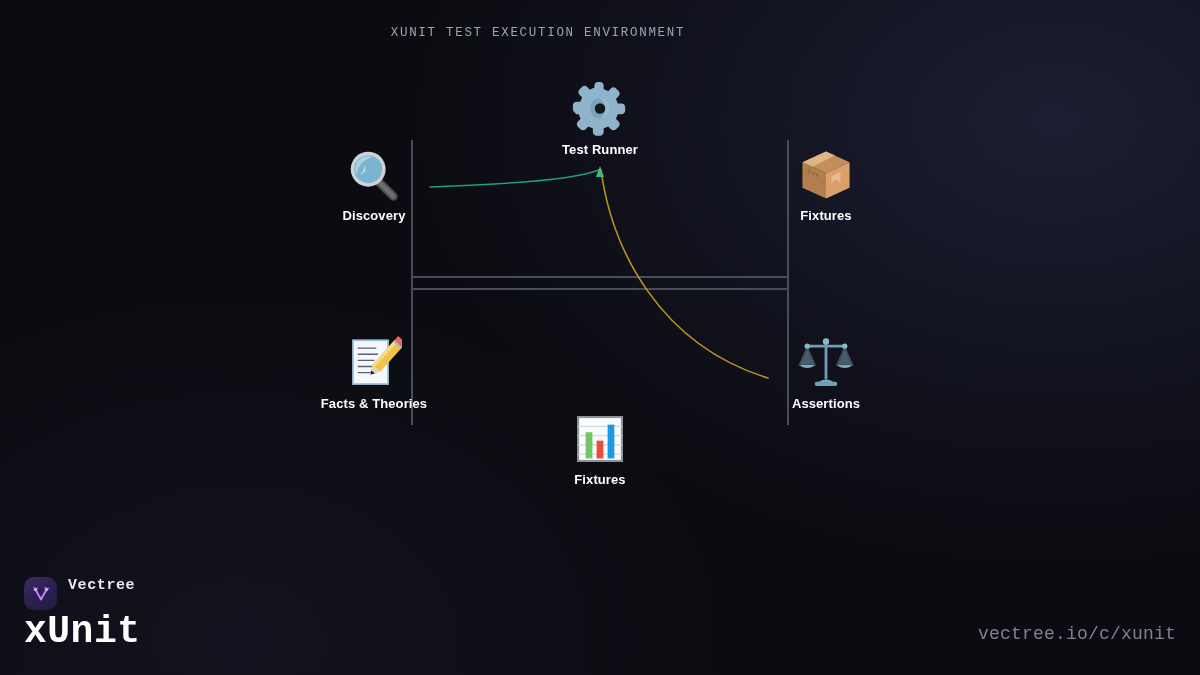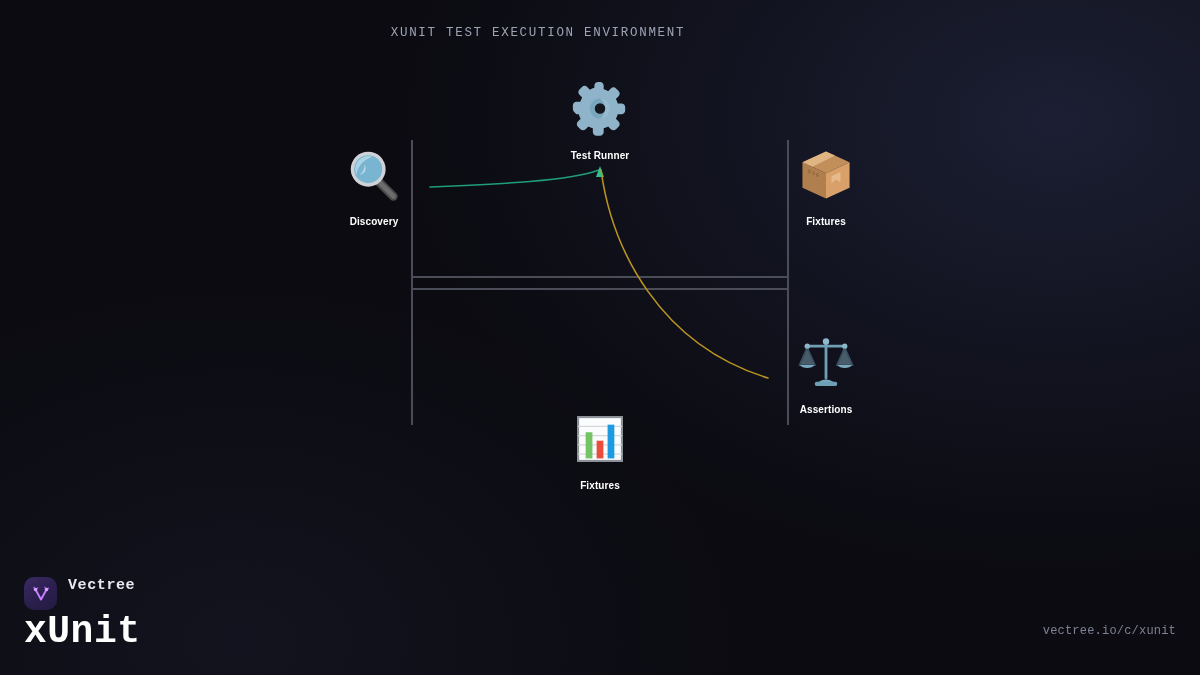--- a/index.html
+++ b/index.html
@@ -58,22 +58,21 @@
     margin-left: -85px;
     text-align: center;
   }
   .node-icon {
     height: 66px;
     display: flex;
     align-items: center;
     justify-content: center;
   }
   .node-label {
-    margin-top: 8px;
-    font-size: 10px;
+    font-size: 13px;
     font-weight: bold;
     color: #ffffff;
     letter-spacing: 0.1px;
     white-space: nowrap;
   }
 
   
   #brand-row {
     position: absolute;
     left: 24px;
@@ -105,21 +104,21 @@
     font-size: 38px;
     font-weight: bold;
     color: #ffffff;
     letter-spacing: 0.5px;
   }
   #footer-url {
     position: absolute;
     right: 24px;
     top: 624px;
     font-family: "Liberation Mono", monospace;
-    font-size: 12px;
+    font-size: 18px;
     color: #7e8292;
     letter-spacing: 0.2px;
     text-align: center;
   }
 </style>
 </head>
 <body>
 
 <div id="canvas">
 
@@ -169,20 +168,43 @@
         <path fill="#b07f4d" d="M6 18 L32 30 L32 58 L6 46 Z"></path>
         <path fill="#d9a06a" d="M58 18 L32 30 L32 58 L58 46 Z"></path>
         <path fill="#e8c193" d="M32 6 L42 10.6 L17 23 L6 18 Z" opacity="0.75"></path>
         <path fill="#e8c193" d="M38 33.5 L48 28.8 L48 40 L43 37 L38 41 Z" opacity="0.8"></path>
         <path fill="#8a6138" d="M12 26 h3 v4 h-3 z M17 28.5 h2.5 v3.5 h-2.5 z M21 30 h3 v4 h-3 z" opacity="0.55"></path>
       </svg>
     </div>
     <div class="node-label">Fixtures</div>
   </div>
 
+  <div class="node" style="left:374px; top:330px;">
+    <div class="node-icon">
+      <svg width="56" height="56" viewBox="0 0 64 64">
+        <rect x="8" y="6" width="40" height="50" fill="#f4f7fb" stroke="#9fc4e0" stroke-width="2"></rect>
+        <g stroke="#5a6470" stroke-width="1.6" stroke-linecap="round">
+          <path d="M14 15 h20"></path>
+            <path d="M14 22 h22"></path>
+            <path d="M14 29 h18"></path>
+          <path d="M14 36 h21"></path>
+            <path d="M14 43 h14"></path>
+        </g>
+        <g transform="rotate(42 40 32)">
+          <rect x="34" y="2" width="12" height="38" fill="#f2c14b"></rect>
+          <rect x="34" y="2" width="4" height="38" fill="#f7da86"></rect>
+          <rect x="34" y="-4" width="12" height="7" fill="#e8685f"></rect>
+          <rect x="34" y="2.5" width="12" height="2.4" fill="#b9b9bd"></rect>
+          <path d="M34 40 L40 50 L46 40 Z" fill="#e6d3ae"></path>
+          <path d="M37.2 45.5 L40 50 L42.8 45.5 Z" fill="#2b2b2b"></path>
+        </g>
+      </svg>
+    </div>
+    <div class="node-label">Facts &amp; Theories</div>
+  </div>
 
   <div class="node" style="left:826px; top:330px;">
     <div class="node-icon">
       <svg width="60" height="60" viewBox="0 0 64 64">
         <g fill="none" stroke="#6f9fb5" stroke-width="3" stroke-linecap="round">
           <path d="M12 14 H52"></path>
           <path d="M32 10 V48"></path>
         </g>
         <circle cx="32" cy="9" r="3.4" fill="#8fb8ca"></circle>
         <circle cx="12" cy="14" r="2.8" fill="#8fb8ca"></circle>

